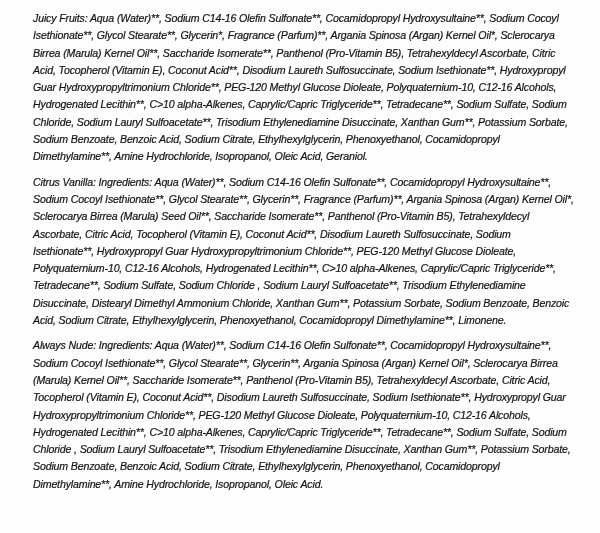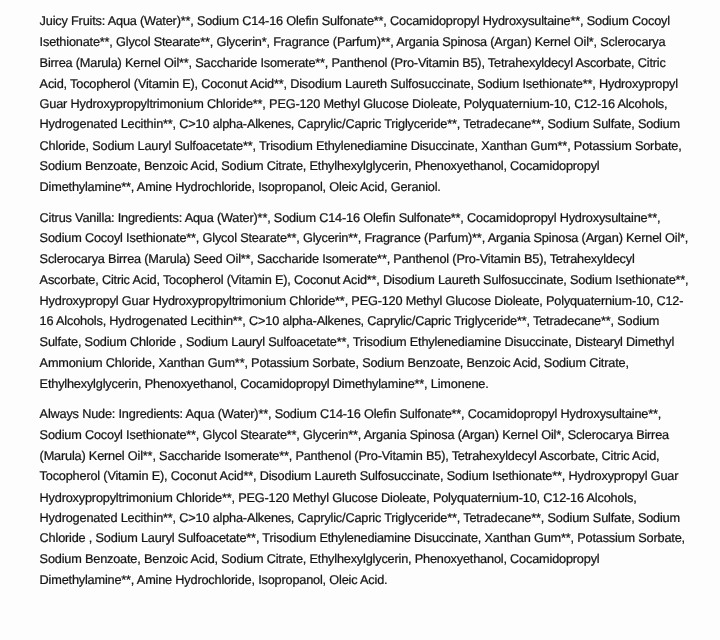--- a/index.html
+++ b/index.html
@@ -10,20 +10,21 @@
     width: 600px;
     height: 533px;
     background: #fdfdfd;
     overflow: hidden;
   }
   .page {
     box-sizing: border-box;
     width: 600px;
     height: 533px;
     padding: 10px 26px 0 33px;
+    font-style: italic;
   }
   .ing-paragraph {
     font-family: "Liberation Sans", "DejaVu Sans", sans-serif;
     font-size: 10.6px;
     letter-spacing: -0.15px;
     line-height: 17.3px;
     font-weight: 400;
     color: #141414;
     margin: 0 0 8px 0;
     text-align: left;

